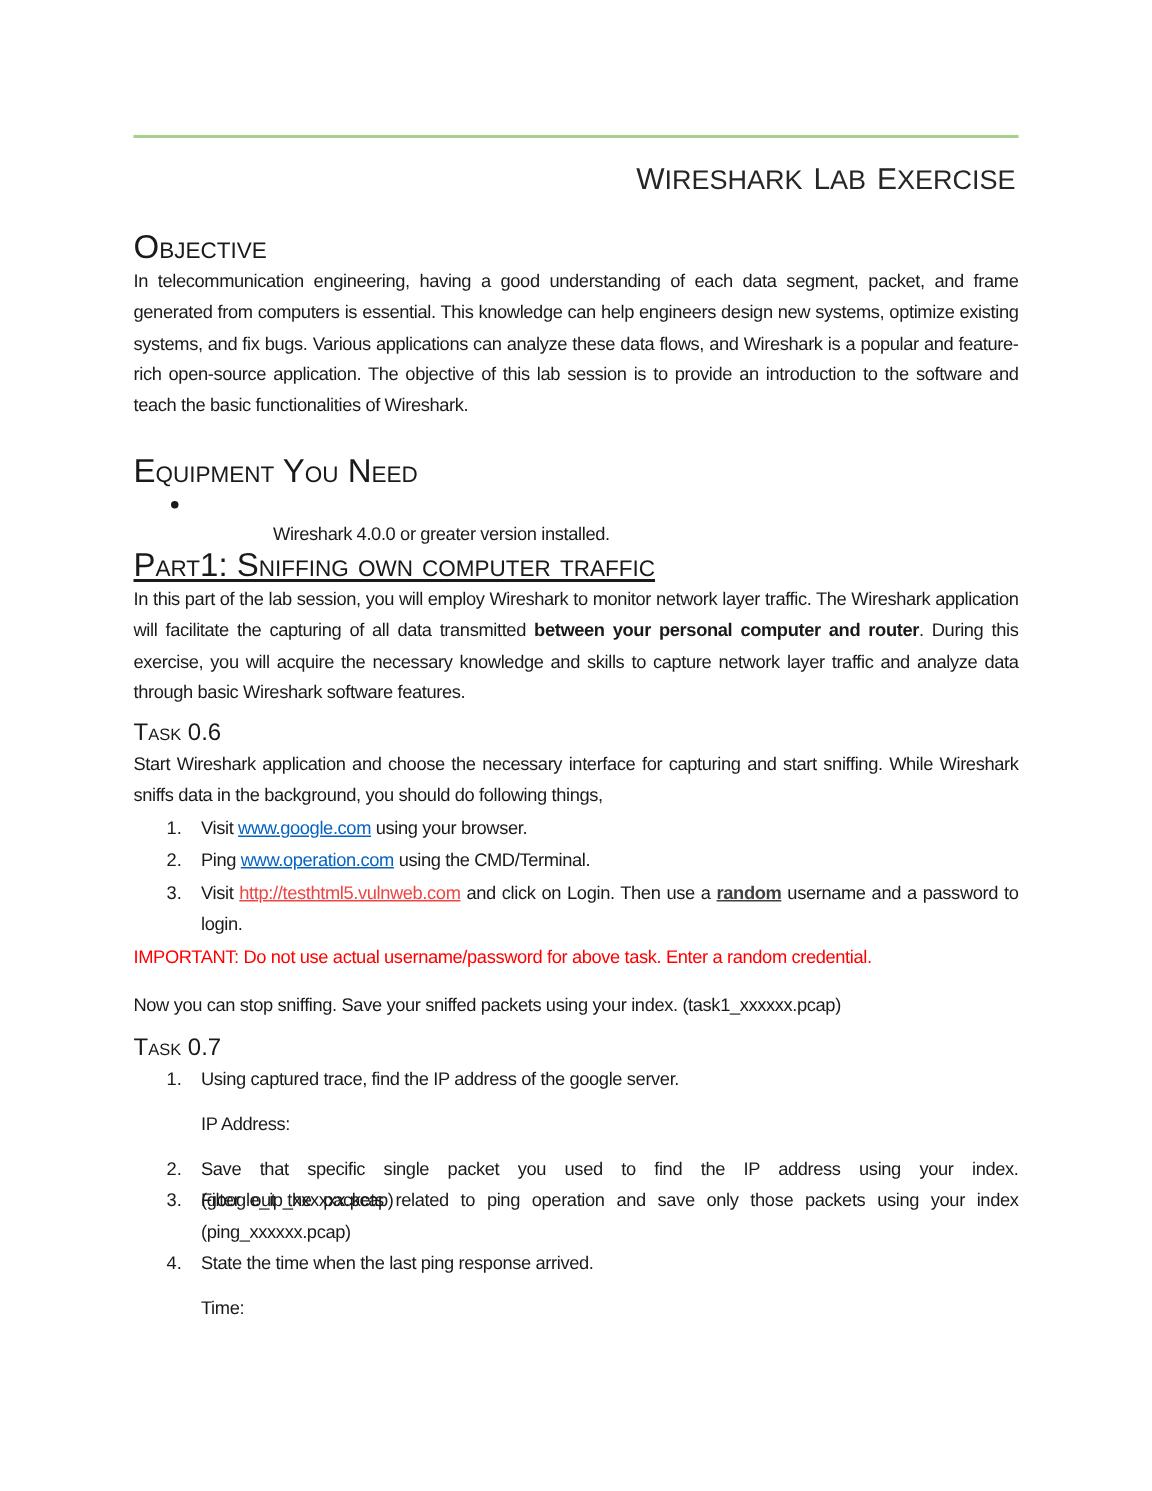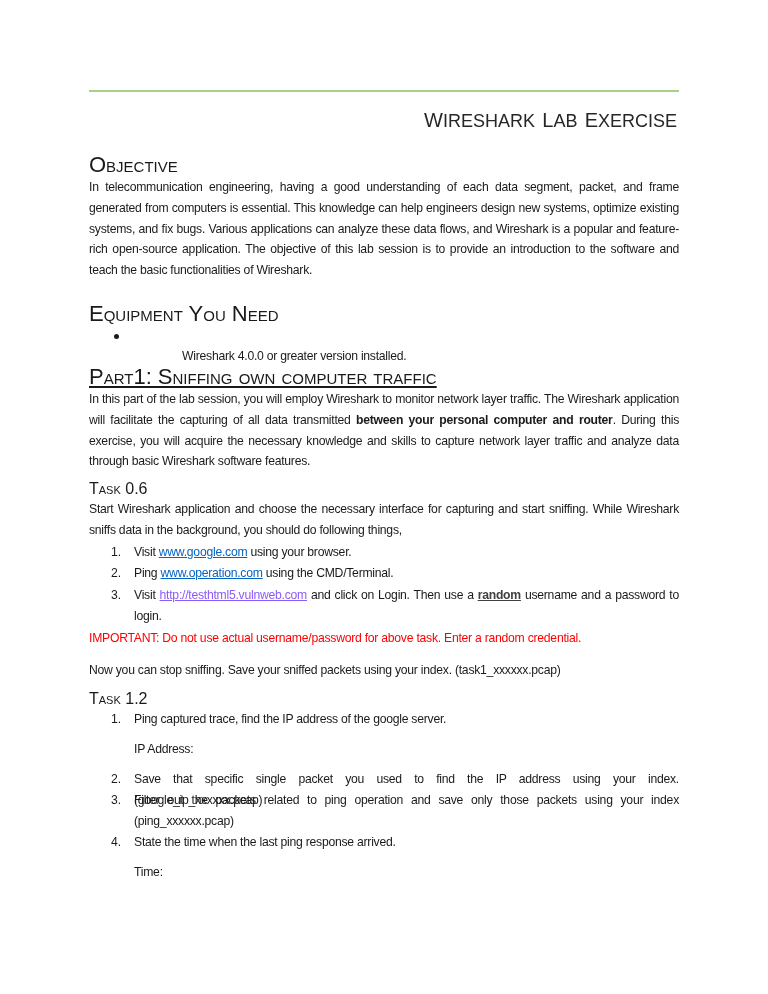--- a/index.html
+++ b/index.html
@@ -37,21 +37,21 @@
   }
   .num {
     position: absolute; left: 111px; font-size: 12.2px; line-height: 20.8px; color: #1a1a1a;
   }
   .item {
     position: absolute; left: 134px; width: 545px;
     font-size: 12.2px; line-height: 20.8px; color: #1a1a1a;
     text-align: justify; letter-spacing: -0.25px;
   }
   .link-blue { color: #0563c1; text-decoration: underline; cursor: pointer; }
-  .link-visited { color: #8b5cf6; text-decoration: underline; cursor: pointer; }
+  .link-visited { color: #ef4444; text-decoration: underline; cursor: pointer; }
   .bold { font-weight: bold; }
   .red-bold { color: #404040; font-weight: bold; text-decoration: underline; }
   .important { color: #ff0000; }
   .bullet {
     position: absolute; left: 114px; top: 334px; width: 5px; height: 5px; border-radius: 50%;
     background: #1a1a1a;
   }
 </style>
 </head>
 <body>
@@ -80,24 +80,24 @@
 
 <div class="num" style="top:563px;">2.</div>
 <div class="item" style="top:563px;"><span>Ping </span><span class="link-blue">www.operation.com</span><span> using the CMD/Terminal.</span></div>
 
 <div class="num" style="top:585px;">3.</div>
 <div class="item" style="top:585px;"><span>Visit </span><span class="link-visited">http://testhtml5.vulnweb.com</span><span> and click on Login. Then use a </span><span class="red-bold">random</span><span> username and a password to login.</span></div>
 
 <div class="line important" style="left:89px; top:628px;">IMPORTANT: Do not use actual username/password for above task. Enter a random credential.</div>
 <div class="line" style="left:89px; top:660px;">Now you can stop sniffing. Save your sniffed packets using your index. (task1_xxxxxx.pcap)</div>
 
-<div class="h2" style="top:688px;">Task 1.2</div>
+<div class="h2" style="top:688px;">Task 0.7</div>
 
 <div class="num" style="top:709px;">1.</div>
-<div class="item" style="top:709px;">Ping captured trace, find the IP address of the google server.</div>
+<div class="item" style="top:709px;">Using captured trace, find the IP address of the google server.</div>
 <div class="line" style="left:134px; top:739px;">IP Address:</div>
 
 <div class="num" style="top:769px;">2.</div>
 <div class="item" style="top:769px;">Save that specific single packet you used to find the IP address using your index. (google_ip_xxxxxx.pcap)</div>
 
 <div class="num" style="top:790px;">3.</div>
 <div class="item" style="top:790px;">Filter out the packets related to ping operation and save only those packets using your index (ping_xxxxxx.pcap)</div>
 
 <div class="num" style="top:832px;">4.</div>
 <div class="item" style="top:832px;">State the time when the last ping response arrived.</div>

